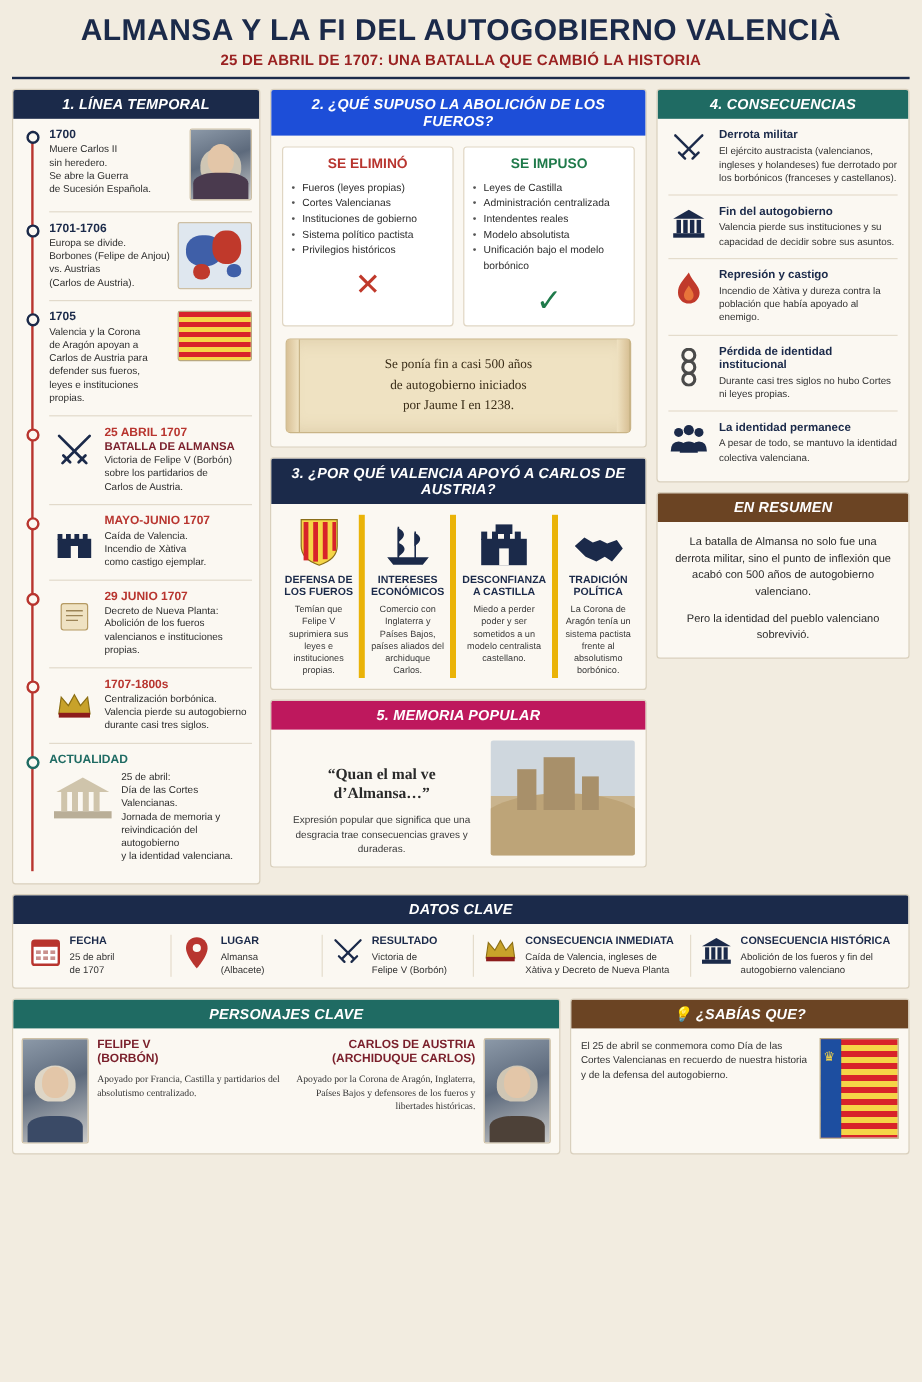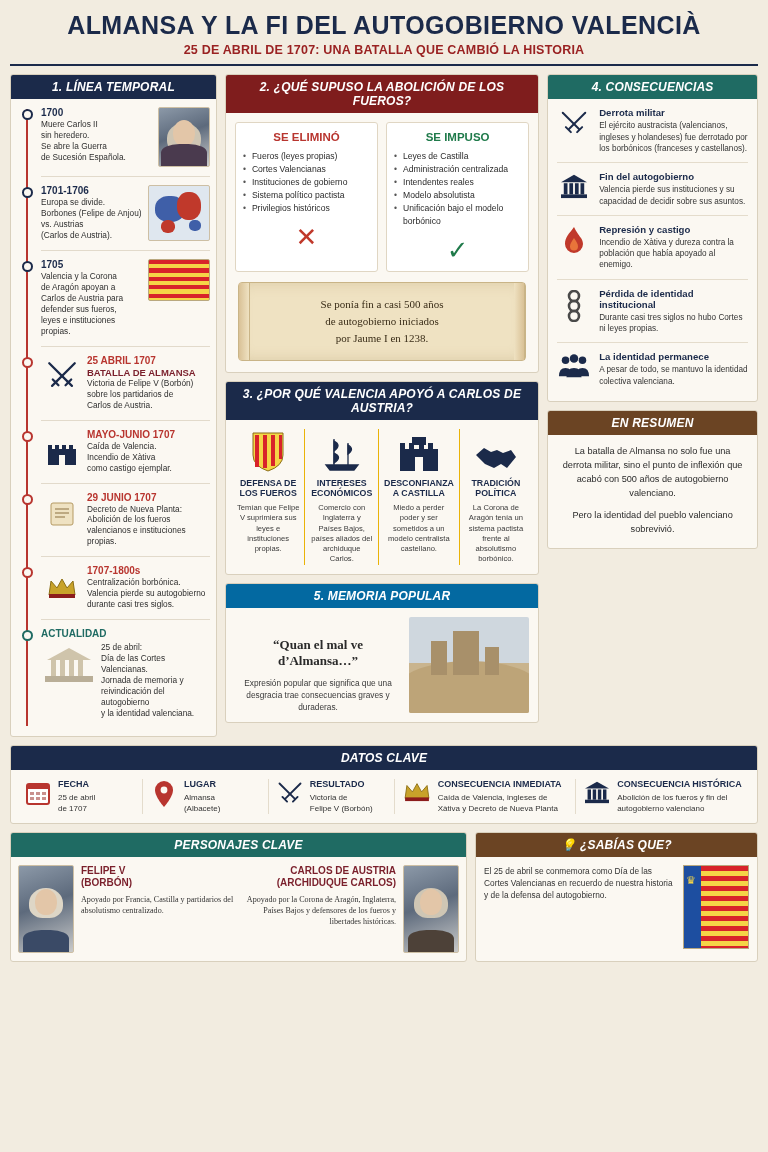--- a/index.html
+++ b/index.html
@@ -29,23 +29,23 @@
   .col-left { width: 208px; }
   .col-mid { width: 316px; display: flex; flex-direction: column; gap: 8px; }
   .col-right { width: 212px; display: flex; flex-direction: column; gap: 8px; }
 
   .card { background: #fbf8f2; border: 1px solid #d9d0bd; border-radius: 3px; overflow: hidden; }
   .card-head {
     color: #fff; font-weight: bold; font-size: 12px; text-align: center;
     padding: 5px 4px; letter-spacing: 0.2px; font-style: italic;
   }
   .h-navy { background: #1b2a4a; }
-  .h-maroon { background: #7f1d1d; }
+  .h-maroon { background: #1d4ed8; }
   .h-teal { background: #1f6b63; }
-  .h-purple { background: #0369a1; }
+  .h-purple { background: #be185d; }
   .h-brown { background: #6b4423; }
 
   
   .tl { position: relative; padding: 8px 6px 8px 8px; }
   .tl:before {
     content: ""; position: absolute; left: 15px; top: 10px; bottom: 10px;
     width: 2px; background: #b8352f;
   }
   .tl-item { position: relative; padding-left: 22px; margin-bottom: 9px; }
   .tl-dot {
@@ -121,21 +121,21 @@
   .scroll:before, .scroll:after {
     content: ""; position: absolute; top: 0; bottom: 0; width: 10px;
     background: linear-gradient(to right,#d9c196,#efe2c2);
   }
   .scroll:before { left: 0; border-right: 1px solid #c9b487; }
   .scroll:after { right: 0; border-left: 1px solid #c9b487; transform: scaleX(-1); }
   .scroll p { font-family: "Liberation Serif", serif; font-size: 11px; line-height: 1.55; color: #3a2d18; }
 
   
   .four { display: flex; padding: 9px 6px 9px; }
-  .four .cell { flex: 1; padding: 0 5px; text-align: center; border-right: 1px solid #eab308; }
+  .four .cell { flex: 1; padding: 0 5px; text-align: center; border-right: 5px solid #eab308; }
   .four .cell:last-child { border-right: none; }
   .cell .emblem { height: 44px; display: flex; align-items: flex-end; justify-content: center; margin-bottom: 5px; }
   .cell h5 { font-size: 8.8px; color: #1b2a4a; font-weight: bold; line-height: 1.22; margin-bottom: 4px; }
   .cell p { font-size: 7.6px; line-height: 1.35; color: #3a3a3a; }
 
   
   .memo { display: flex; gap: 8px; padding: 9px; align-items: flex-end; }
   .memo-l { flex: 1.15; text-align: center; }
   .memo-q { font-family: "Liberation Serif", serif; font-size: 13px; font-weight: bold; color: #2a2a2a; margin-bottom: 8px; }
   .memo-t { font-size: 8.3px; line-height: 1.45; color: #3a3a3a; }

